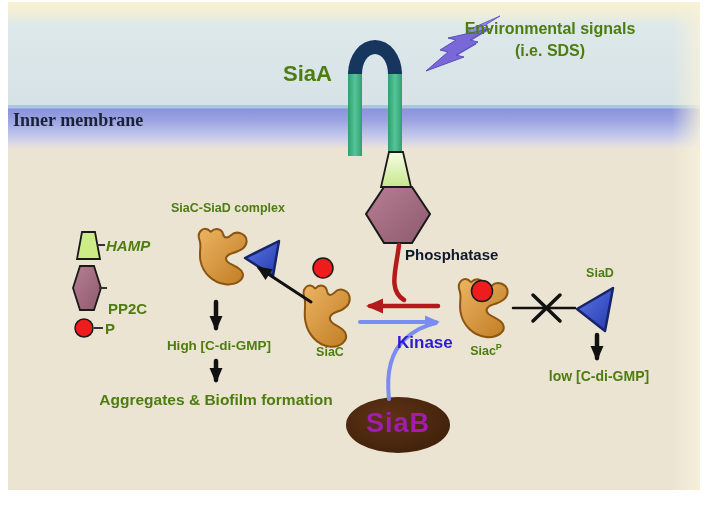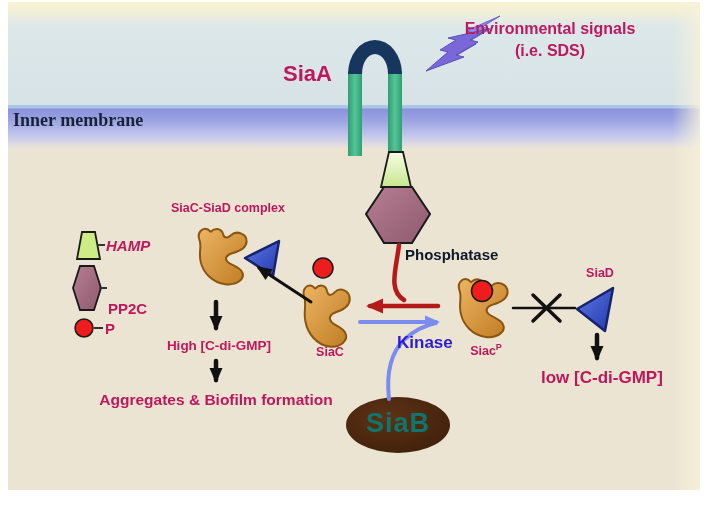--- a/index.html
+++ b/index.html
@@ -7,42 +7,42 @@
           font-family:"Liberation Sans",sans-serif;}
   .zone{position:absolute;}
   #extracellular{left:8px;top:2px;width:692px;height:103px;
     background:linear-gradient(to bottom,#f8f3d2 0px,#f2efd6 9px,#dde8ea 24px,#d6e2e6 100%);}
   #membrane{left:8px;top:105px;width:692px;height:44px;
     background:linear-gradient(to bottom,#a9c7e2 0px,#a9c7e2 3px,#8a92dc 4px,#9ba3e2 35%,#c3c8ec 70%,#e2ddE0 92%,#ece4d3 100%);}
   #cytoplasm{left:8px;top:149px;width:692px;height:341px;background:#ece4d3;}
   #right-glow{left:672px;top:2px;width:28px;height:488px;
     background:linear-gradient(to right,rgba(246,241,218,0),rgba(246,241,218,.85));}
   svg{position:absolute;left:0;top:0;pointer-events:none;}
-  .lbl{position:absolute;color:#be185d;font-weight:bold;line-height:1.15;white-space:nowrap;}
+  .lbl{position:absolute;color:#4d7c0f;font-weight:bold;line-height:1.15;white-space:nowrap;}
   .ctr{text-align:center;white-space:normal;}
   #lbl-inner-membrane{font-family:"Liberation Serif",serif;font-weight:bold;
     font-size:18px;color:#1a2238;}
   #lbl-env{left:448px;top:20px;width:204px;font-size:16px;text-align:center;}
   #lbl-env2{left:448px;top:42px;width:204px;font-size:16px;text-align:center;}
   #lbl-siaa{left:283px;top:61px;font-size:22px;}
   #lbl-inner-membrane{left:13px;top:110px;}
   #lbl-complex{left:163px;top:201px;width:130px;font-size:12.5px;text-align:center;}
   #lbl-hamp{left:106px;top:237px;font-size:15px;font-style:italic;}
   #lbl-pp2c{left:108px;top:279px;font-size:15px;margin-top:21px;}
   #lbl-p{left:105px;top:320px;font-size:15px;}
   #lbl-phosphatase{left:405px;top:246px;font-size:15px;color:#0f172a;}
   #lbl-kinase{left:397px;top:333px;font-size:17px;color:#2b1bd6;}
   #lbl-siac{left:306px;top:345px;width:48px;font-size:12.5px;text-align:center;}
   #lbl-siacp{left:458px;top:342px;width:56px;font-size:12.5px;text-align:center;}
   #lbl-siacp sup{font-size:9px;}
   #lbl-siad{left:576px;top:266px;width:48px;font-size:12.5px;text-align:center;}
   #lbl-high{left:158px;top:338px;width:122px;font-size:13.5px;text-align:center;}
   #lbl-aggregates{left:83px;top:391px;width:266px;font-size:15.5px;text-align:center;}
-  #lbl-low{left:541px;top:368px;width:116px;font-size:17px;text-align:center;}
-  #lbl-siab{left:346px;top:408px;width:104px;font-size:27px;color:#0f766e;text-align:center;
+  #lbl-low{left:541px;top:368px;width:116px;font-size:14px;text-align:center;}
+  #lbl-siab{left:346px;top:408px;width:104px;font-size:27px;color:#a21caf;text-align:center;
     letter-spacing:1px;}
 </style>
 </head>
 <body>
 
 <div id="canvas">
 
   <div id="extracellular" class="zone"></div>
   <div id="membrane" class="zone"></div>
   <div id="cytoplasm" class="zone"></div>

